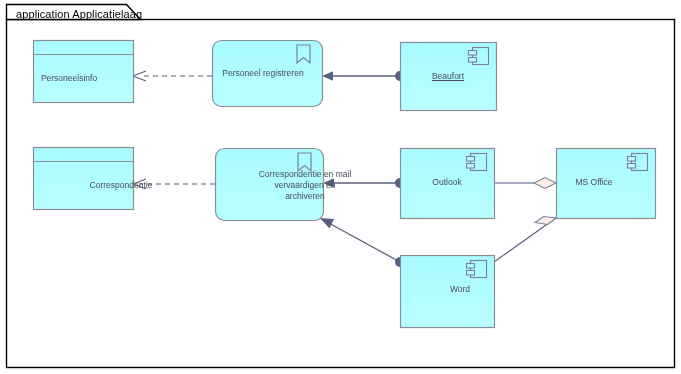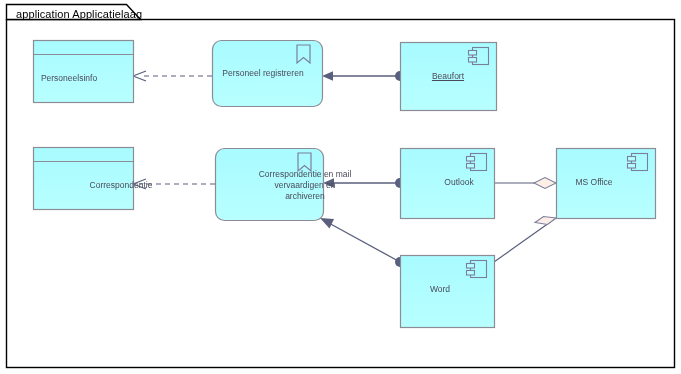--- a/index.html
+++ b/index.html
@@ -162,19 +162,19 @@
   <div class="node-label" style="left:214px;top:56px;width:98px;height:34px;">Personeel registreren</div>
 
   <div class="node-label" style="left:400px;top:56px;width:96px;height:40px;text-decoration:underline;">Beaufort</div>
 
   <div class="node-label" style="left:33px;top:162px;width:92px;height:47px;margin-left:42px;">Correspondentie</div>
 
   <div class="node-label" style="left:216px;top:163px;width:106px;height:44px;margin-left:36px;">Correspondentie en mail
 vervaardigen en
 archiveren</div>
 
-  <div class="node-label" style="left:400px;top:162px;width:94px;height:40px;padding-left:12px;">Outlook</div>
+  <div class="node-label" style="left:400px;top:162px;width:94px;height:40px;">Outlook</div>
 
   <div class="node-label" style="left:556px;top:162px;width:76px;height:40px;">MS Office</div>
 
-  <div class="node-label" style="left:400px;top:269px;width:80px;height:40px;">Word</div>
+  <div class="node-label" style="left:420px;top:269px;width:80px;height:40px;">Word</div>
 
 </div>
 
 </body></html>

